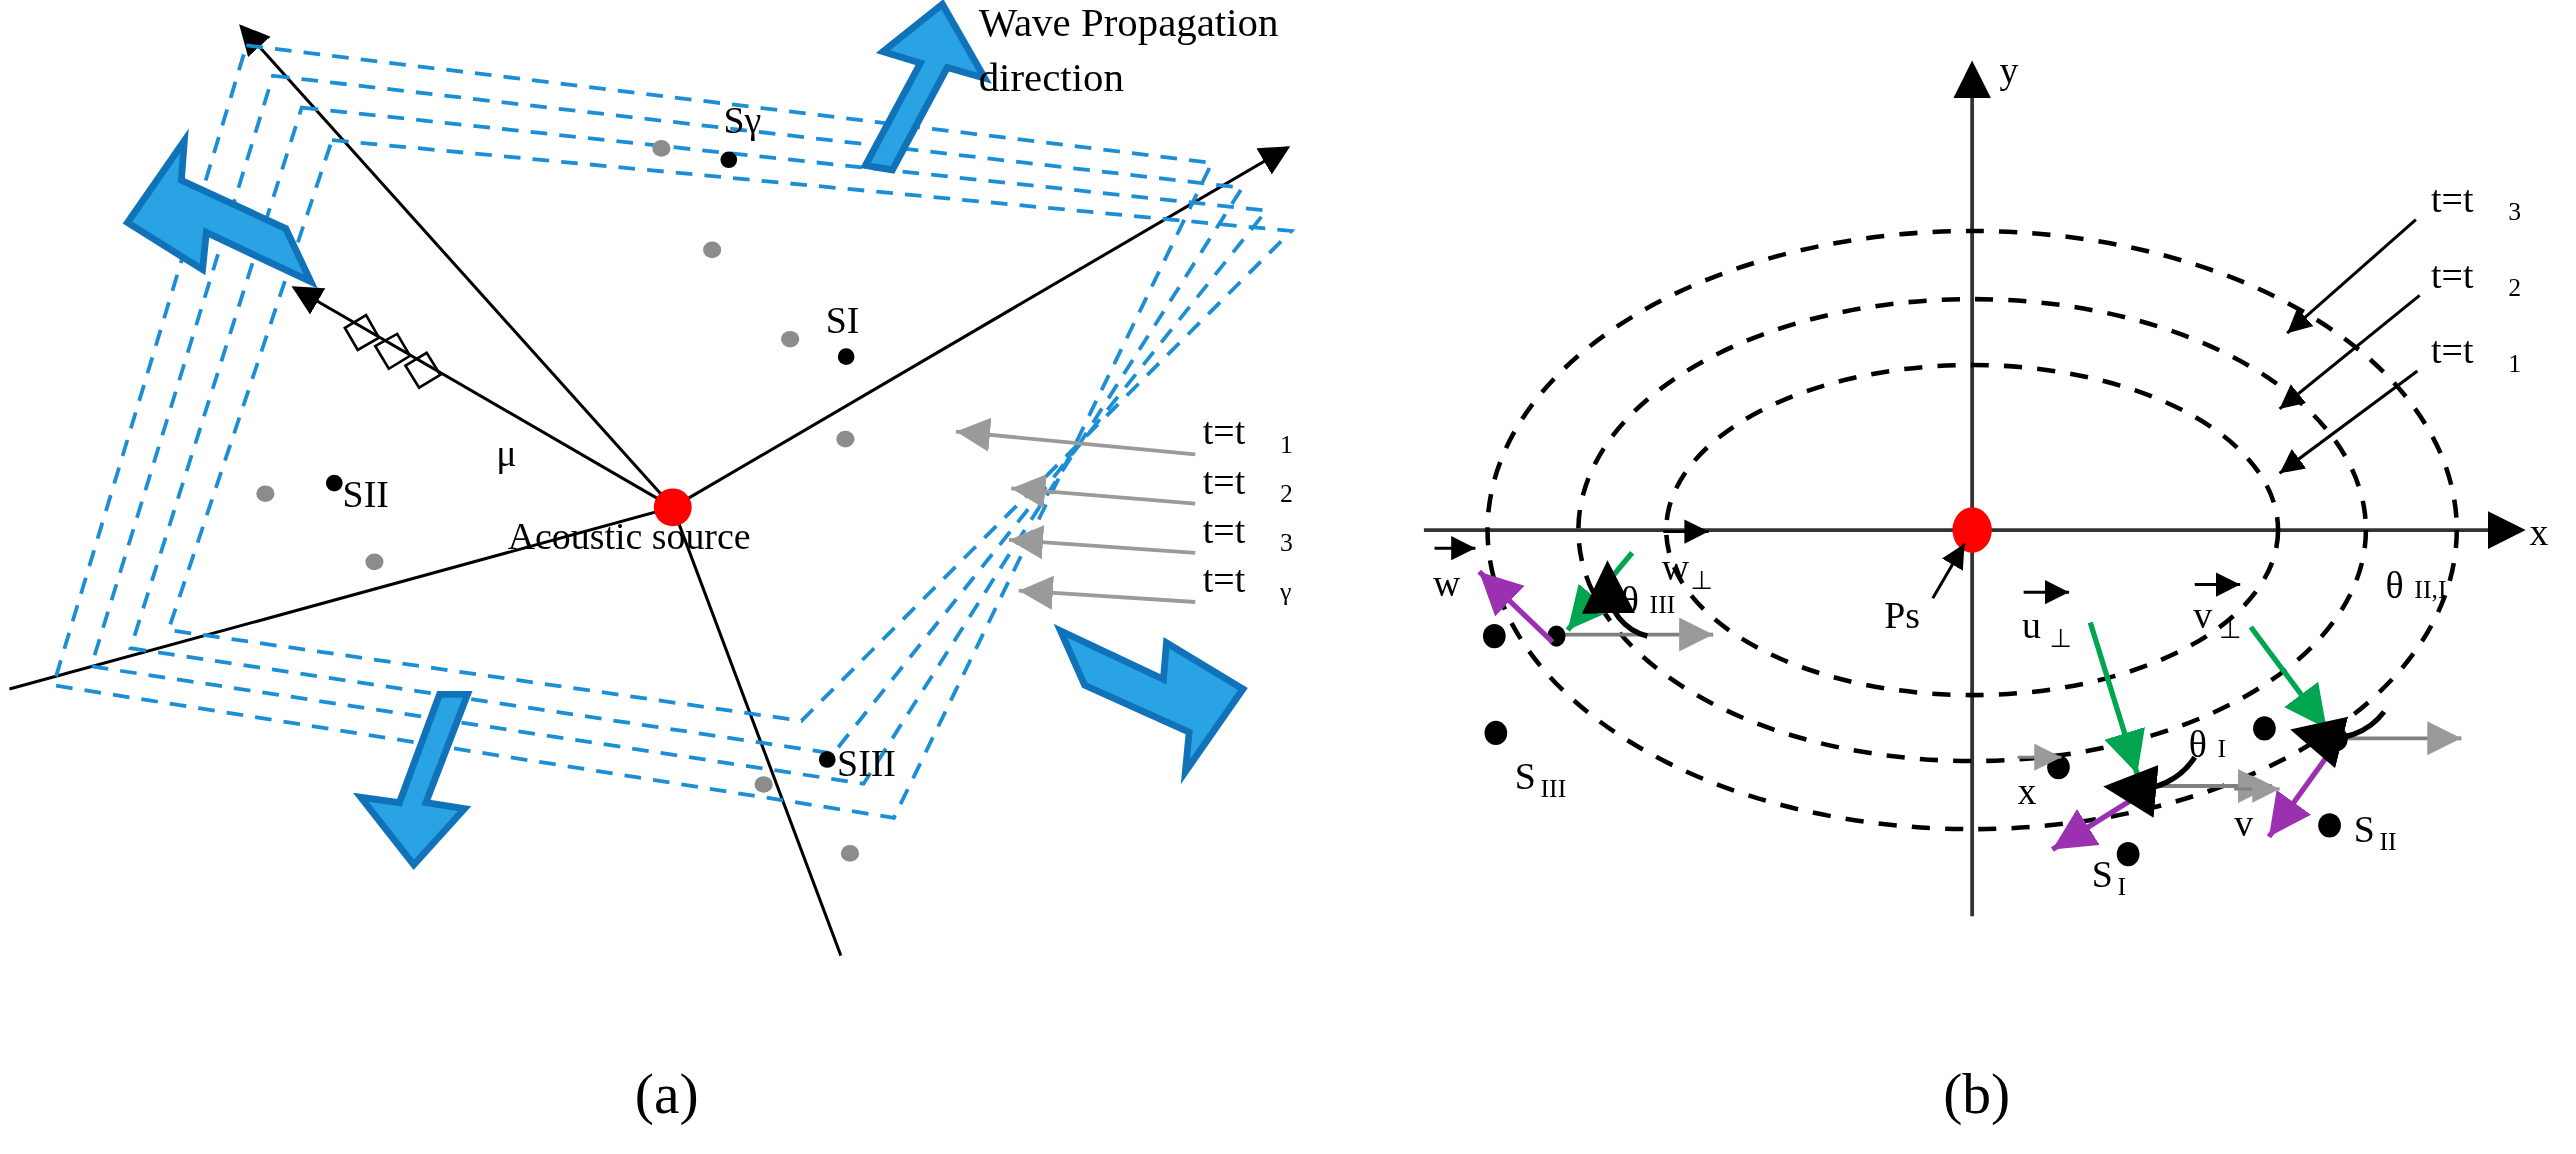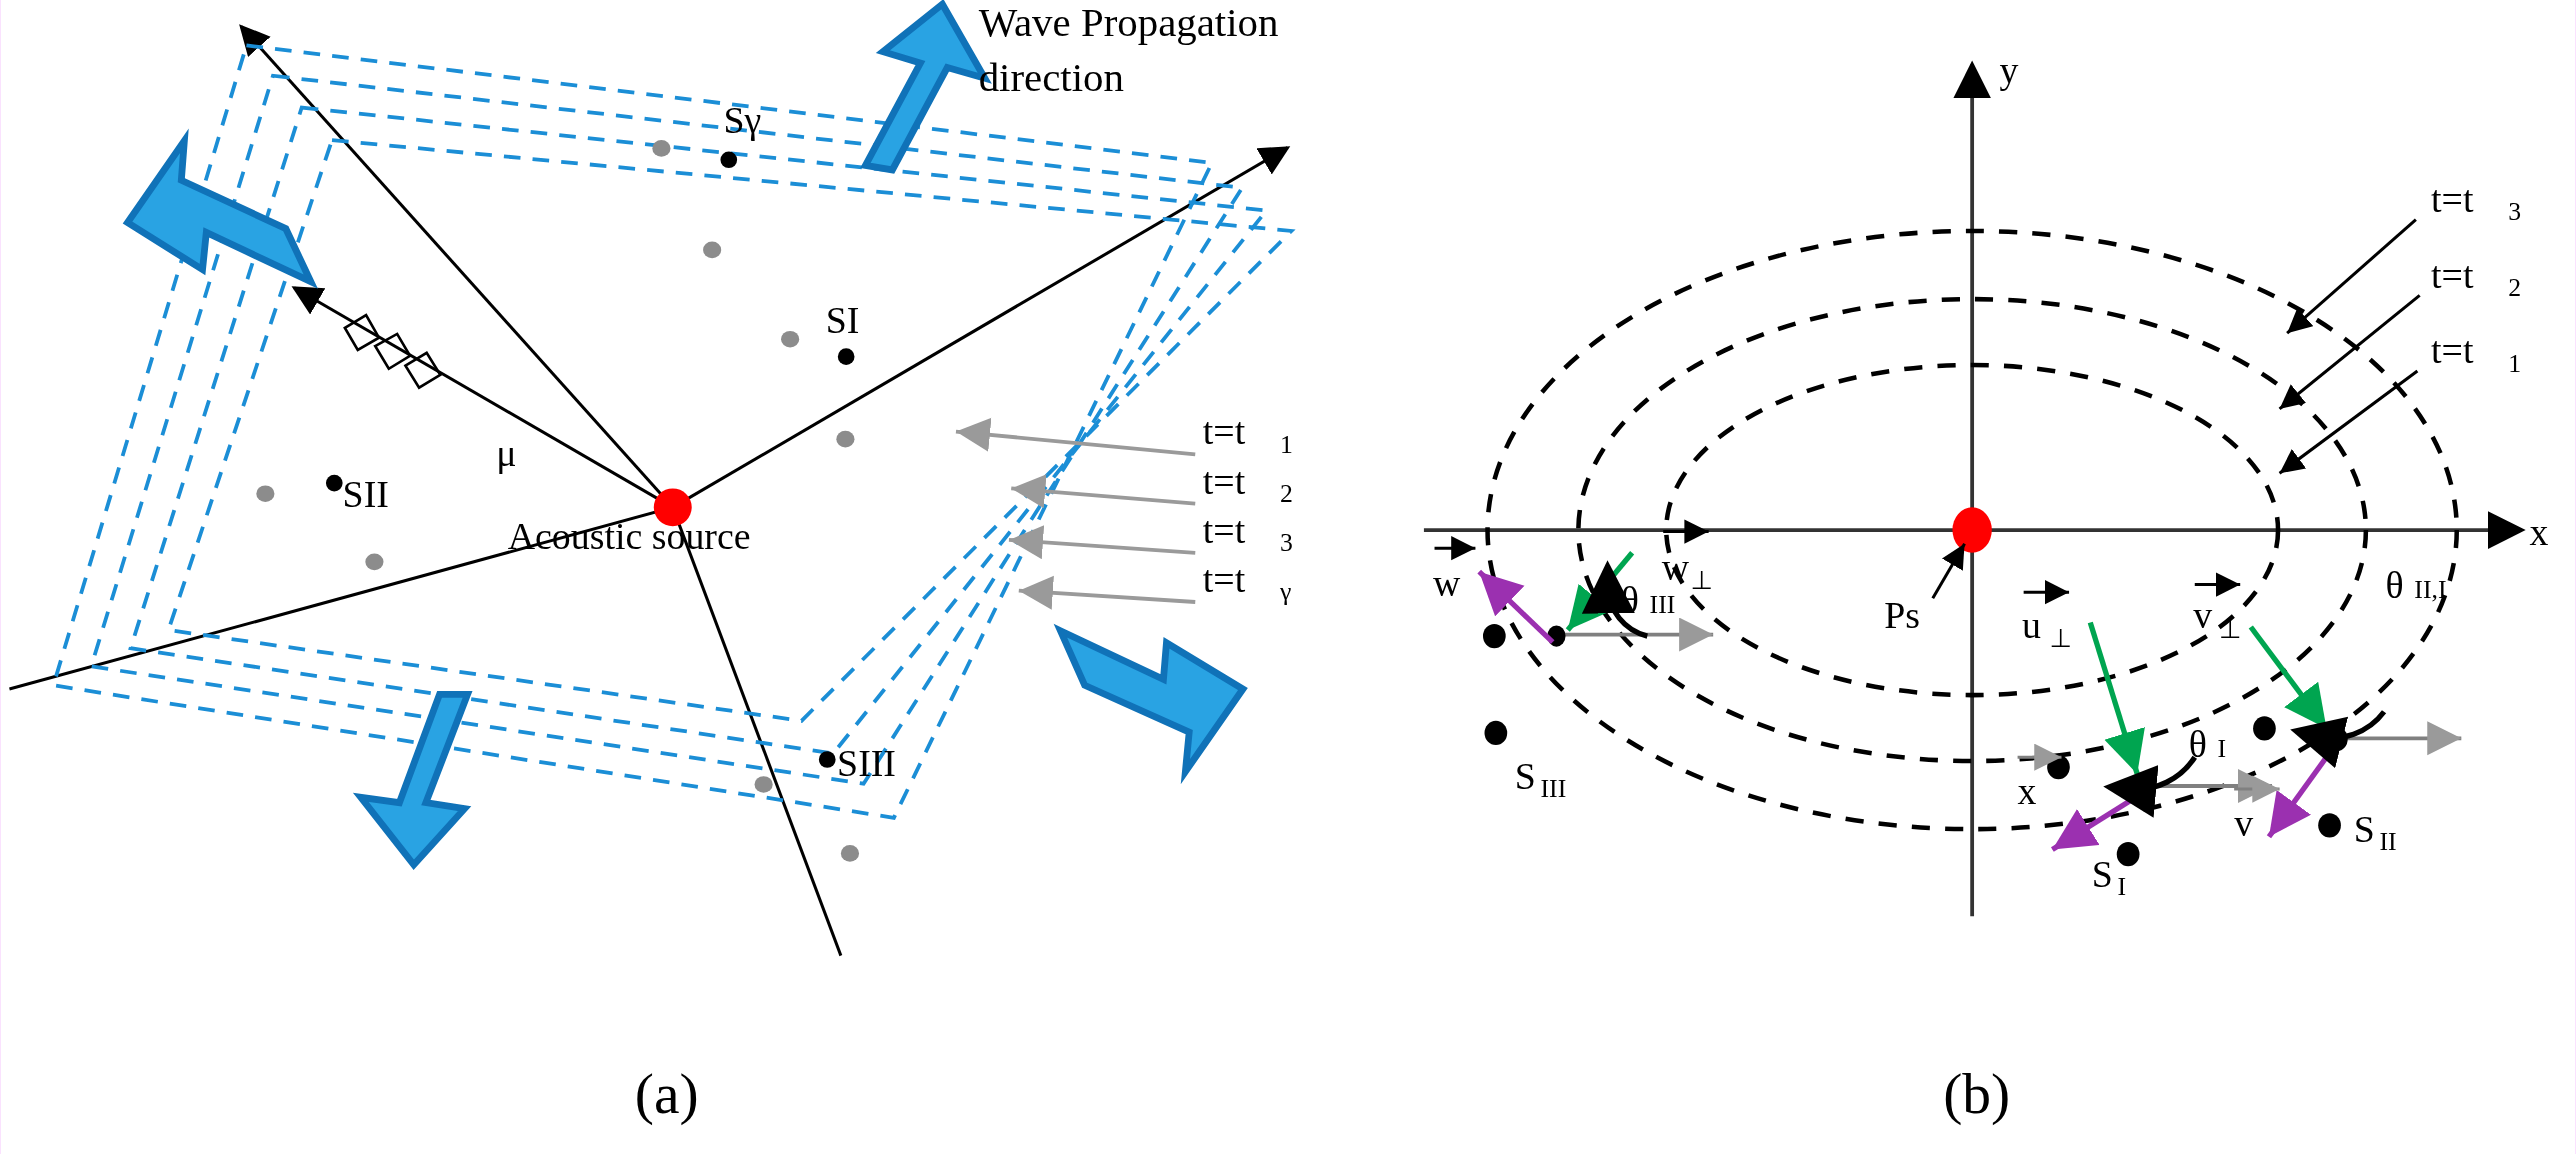--- a/index.html
+++ b/index.html
@@ -1,17 +1,17 @@
 <!DOCTYPE html>
 <html style="font-size:12px"><head>
 <meta charset="utf-8">
 <style>
   html,body{margin:0;padding:0;background:#fff;}
   body{width:2576px;height:1154px;font-family:"Liberation Serif",serif;overflow:hidden;}
-  #root{position:relative;width:2576px;height:1154px;background:#f0abfc;text-align:center;}
+  #root{position:relative;width:2576px;height:1154px;background:#fef9c3;text-align:center;}
   svg{position:absolute;top:0;left:0;}
   .lbl{font-family:"Liberation Serif",serif;fill:#000;}
   .t-mid{font-size:50px;}
   .t-sub{font-size:34px;}
   .t-cap{font-size:76px;}
   .t-wave{font-size:54px;}
 </style>
 </head>
 <body>
 

